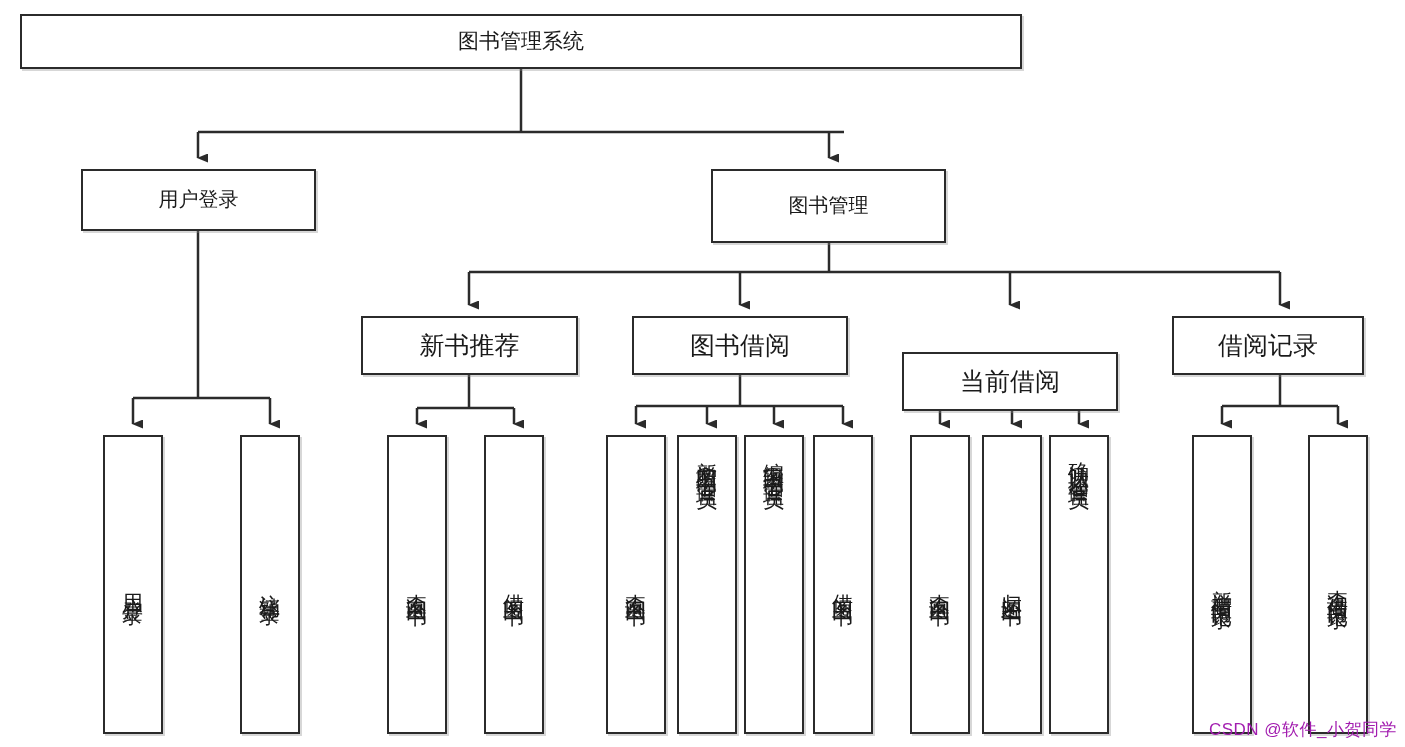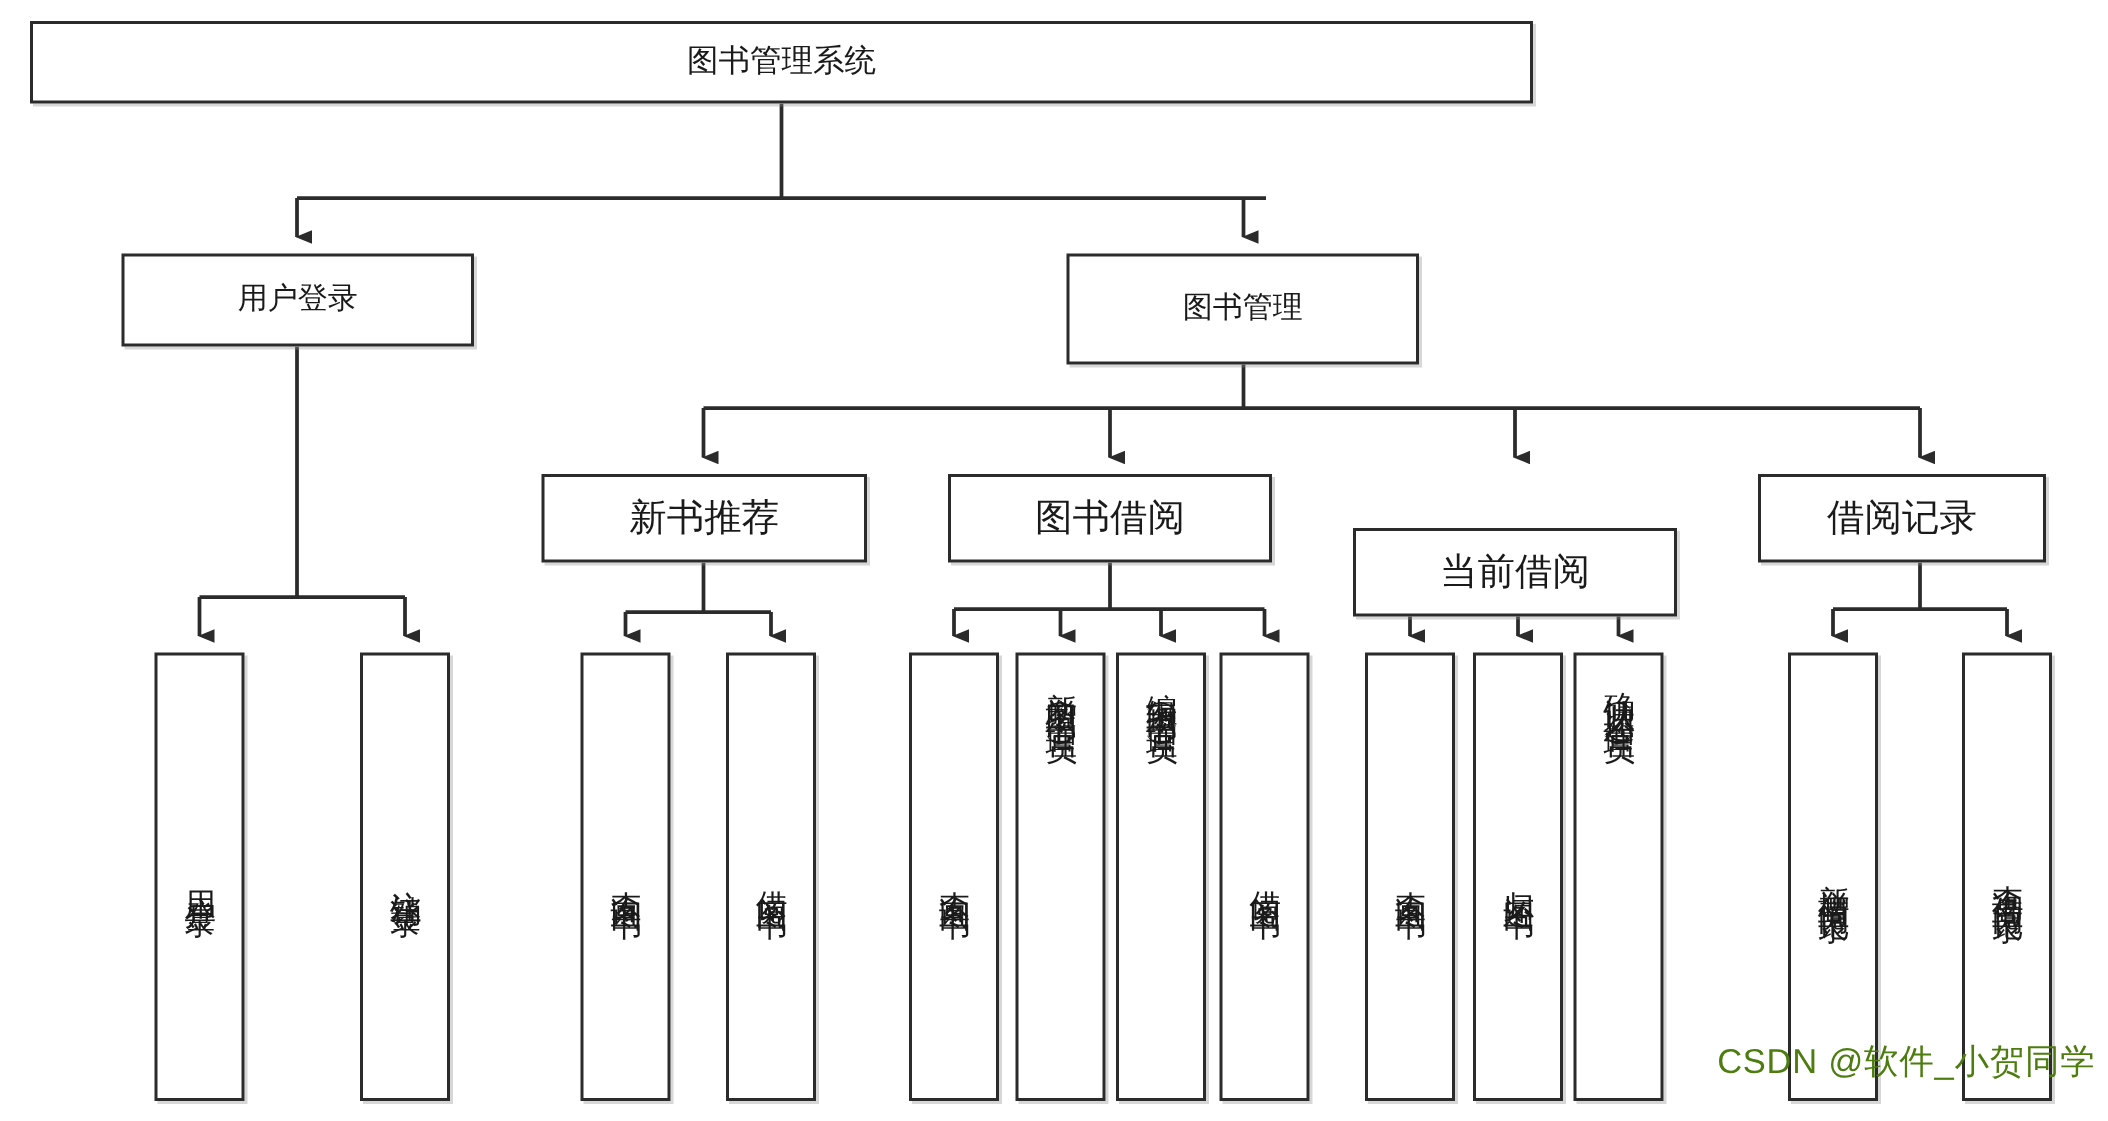--- a/index.html
+++ b/index.html
@@ -53,23 +53,23 @@
     writing-mode: vertical-rl;
     text-orientation: upright;
     font-size: 21px;
     letter-spacing: 4px;
     line-height: 1;
     white-space: nowrap;
   }
   #watermark {
     position: absolute;
     right: 8px;
-    bottom: 24px;
-    font-size: 23px;
-    color: #4d7c0f;
+    bottom: 6px;
+    font-size: 17px;
+    color: #a21caf;
     letter-spacing: 0.5px;
     user-select: none;
     white-space: nowrap;
   }
 </style>
 </head>
 <body>
 
 <div id="stage">
 

